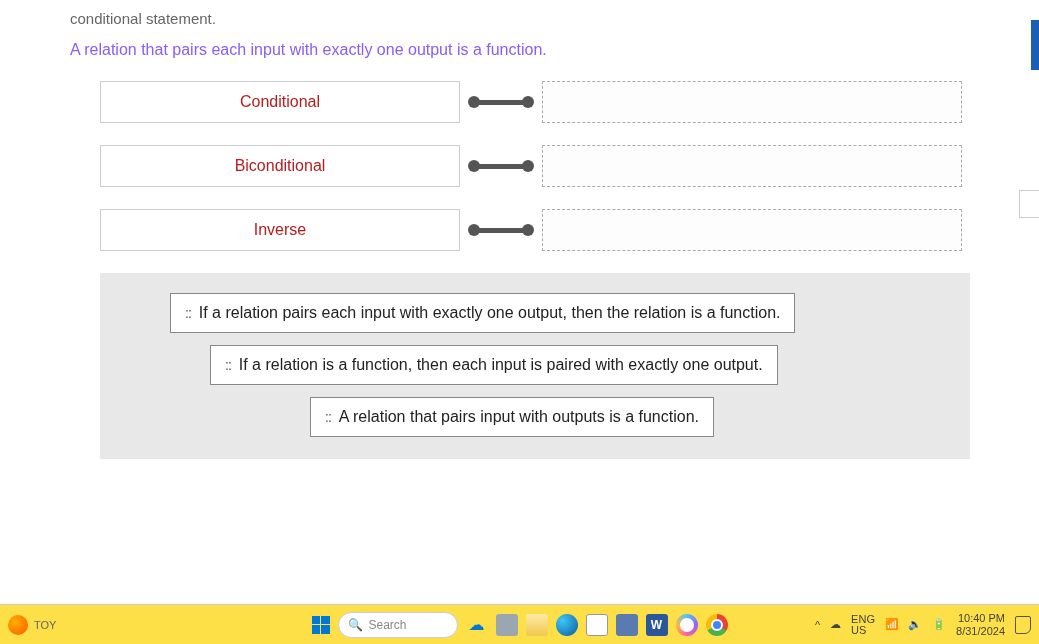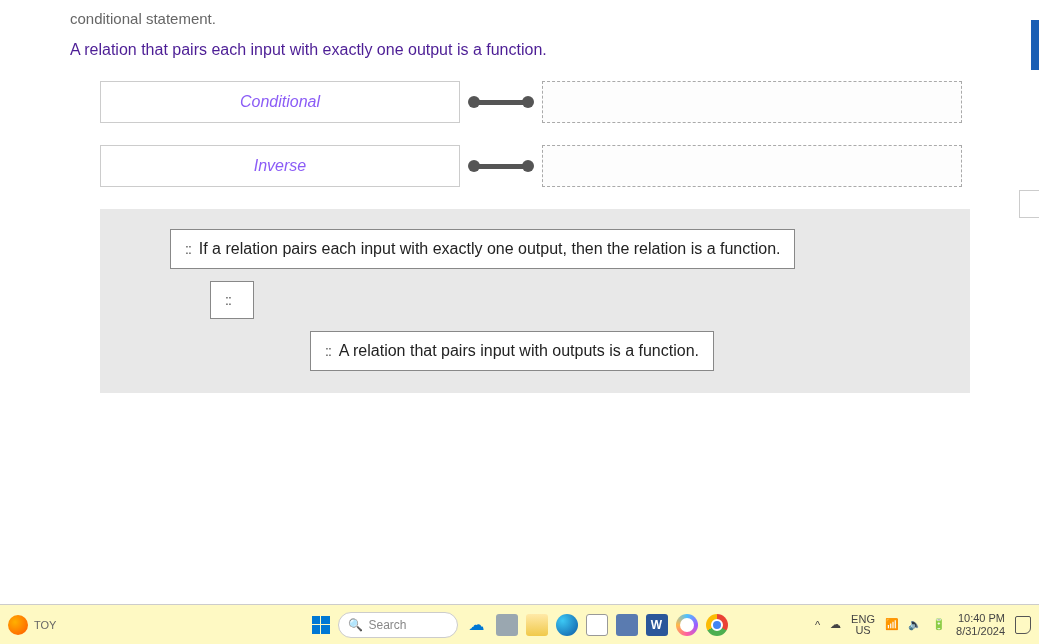--- a/index.html
+++ b/index.html
@@ -16,21 +16,21 @@
     padding: 10px 20px 8px 70px;
     height: 604px;
     position: relative;
   }
   .header-text {
     color: #666;
     font-size: 15px;
     margin-bottom: 14px;
   }
   .statement-text {
-    color: #4c1d95;
+    color: #8b5cf6;
     font-size: 16px;
     margin-bottom: 22px;
   }
   .match-area {
     margin-left: 30px;
   }
   .match-row {
     display: flex;
     align-items: center;
     margin-bottom: 22px;
@@ -38,22 +38,21 @@
   }
   .left-box {
     width: 360px;
     height: 42px;
     border: 1px solid #ccc;
     background: #fff;
     display: flex;
     align-items: center;
     justify-content: center;
     font-size: 16px;
-    color: #8b5cf6;
-    font-style: italic;
+    color: #b91c1c;
   }
   .connector {
     width: 70px;
     height: 6px;
     position: relative;
     display: flex;
     align-items: center;
     justify-content: center;
     margin: 0 6px;
   }
@@ -125,21 +124,21 @@
     background: #1a5fb4;
   }
 
   
   .taskbar {
     position: absolute;
     bottom: 0;
     left: 0;
     right: 0;
     height: 40px;
-    background: #fef9c3;
+    background: #fde047;
     border-top: 1px solid #ccc;
     display: flex;
     align-items: center;
     padding: 0 8px;
     font-size: 12px;
     color: #333;
   }
   .taskbar .browser-icon {
     width: 20px; height: 20px;
     border-radius: 50%;
@@ -210,21 +209,21 @@
   .tb-icon.generic2 { background:#9aa7b0; }
   .tb-icon.cloud { color:#0078d4; font-size:16px; }
 
   .tray {
     display: flex;
     align-items: center;
     gap: 10px;
     font-size: 11px;
     color: #444;
   }
-  .tray .lang { line-height: 1; text-align: center; }
+  .tray .lang { line-height: 1; text-align: left; }
   .tray .time { line-height: 1.1; text-align: right; }
   .tray .notif {
     width: 16px; height: 18px;
     border: 1.5px solid #555;
     border-radius: 2px 2px 6px 2px;
     position: relative;
   }
 </style>
 </head>
 <body>
@@ -243,20 +242,31 @@
       </div>
       <div class="connector">
         <div class="dot left"></div>
           <div class="line"></div>
           <div class="dot right"></div>
       </div>
       <div class="right-box"></div>
     </div>
 
 
+    <div class="match-row">
+      <div class="left-box">
+        <span>Biconditional</span>
+      </div>
+      <div class="connector">
+        <div class="dot left"></div>
+          <div class="line"></div>
+          <div class="dot right"></div>
+      </div>
+      <div class="right-box"></div>
+    </div>
 
 
     <div class="match-row">
       <div class="left-box">
         <span>Inverse</span>
       </div>
       <div class="connector">
         <div class="dot left"></div>
           <div class="line"></div>
           <div class="dot right"></div>
@@ -269,20 +279,21 @@
   <div class="answer-bank">
     <div class="answer-row r1">
       <div class="answer-option">
         <span class="drag-handle">::</span>
         <span>If a relation pairs each input with exactly one output, then the relation is a function.</span>
       </div>
     </div>
     <div class="answer-row r2">
       <div class="answer-option">
         <span class="drag-handle">::</span>
+        <span>If a relation is a function, then each input is paired with exactly one output.</span>
       </div>
     </div>
     <div class="answer-row r3">
       <div class="answer-option">
         <span class="drag-handle">::</span>
         <span>A relation that pairs input with  outputs is a function.</span>
       </div>
     </div>
   </div>
 

